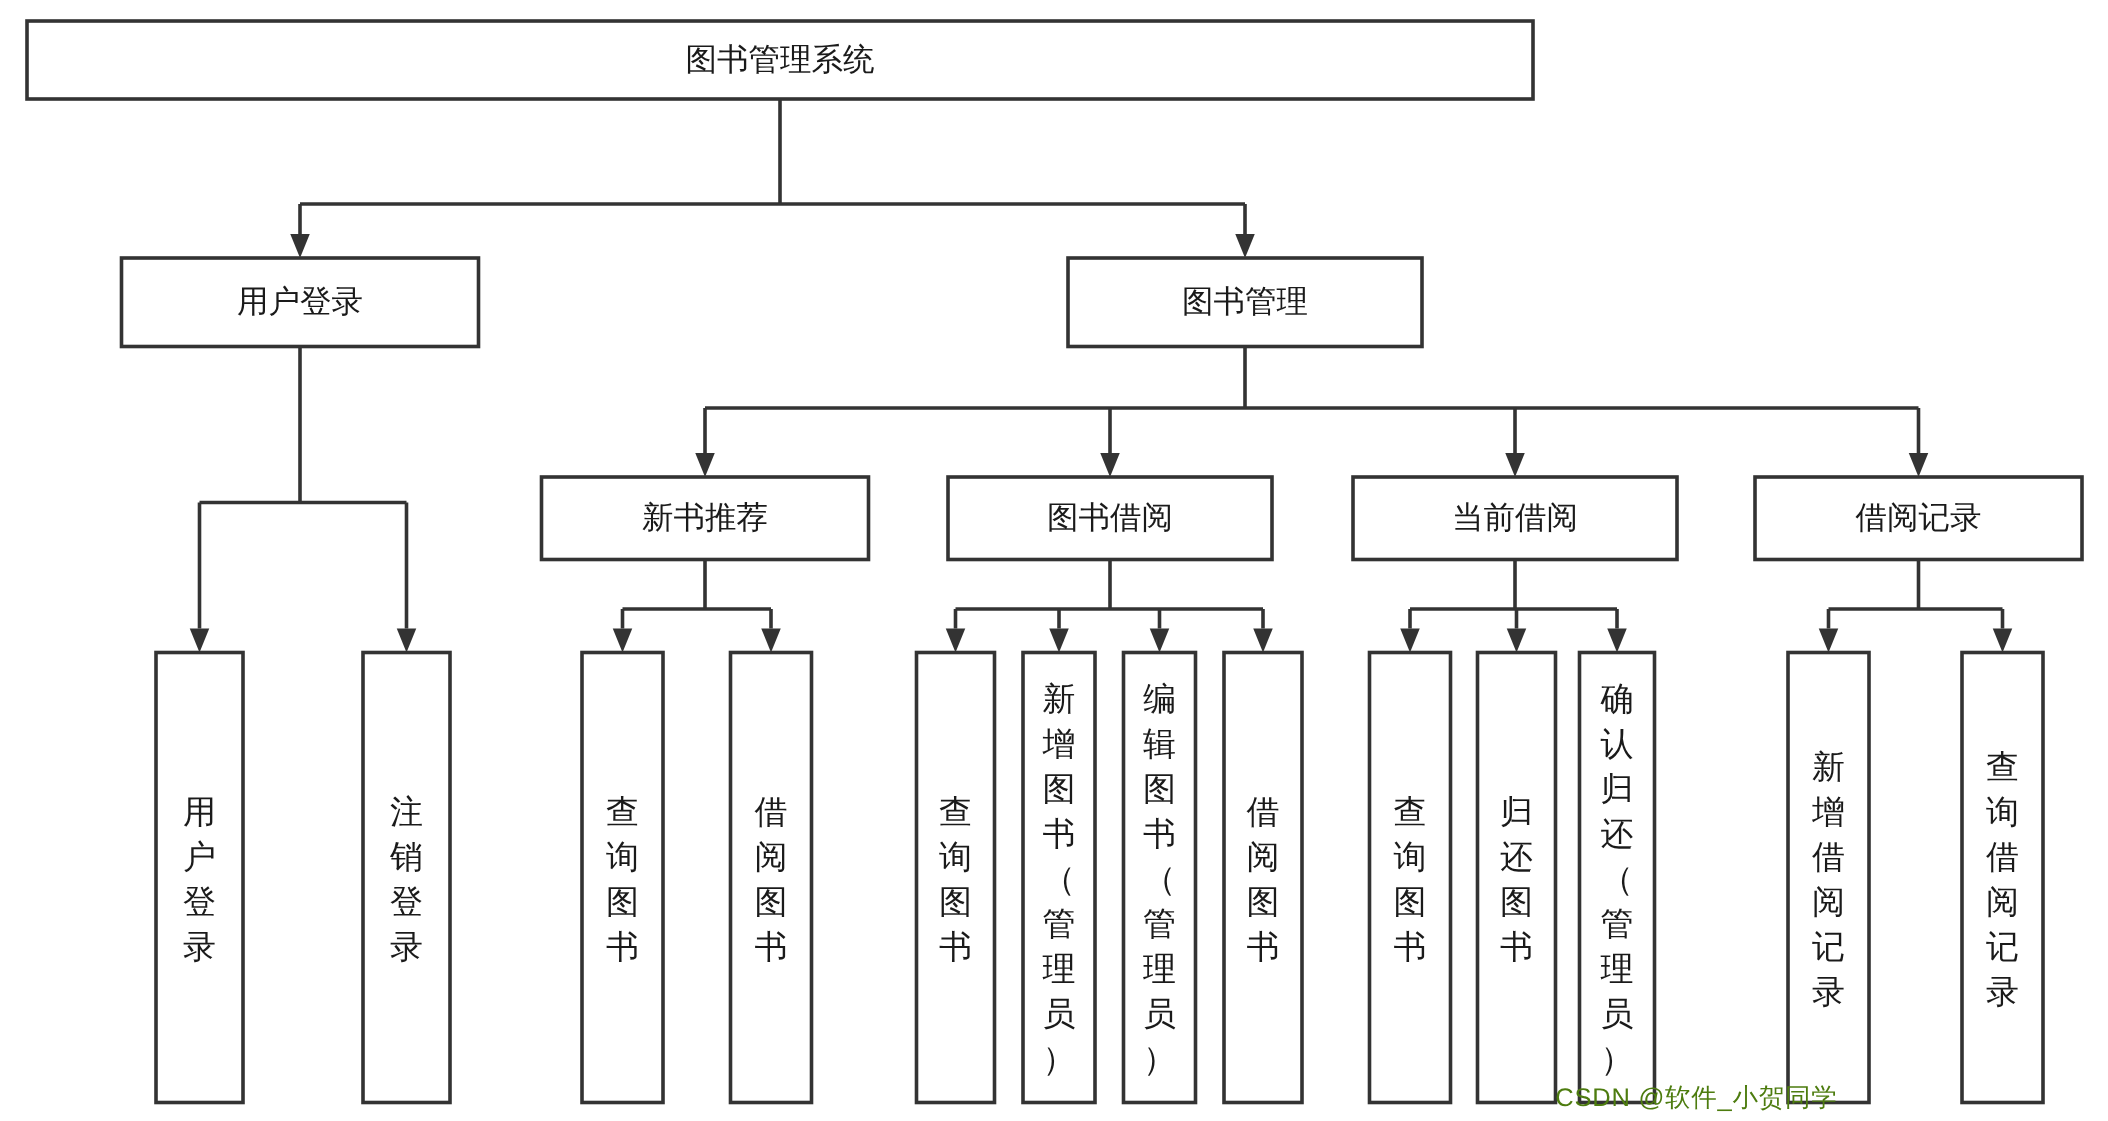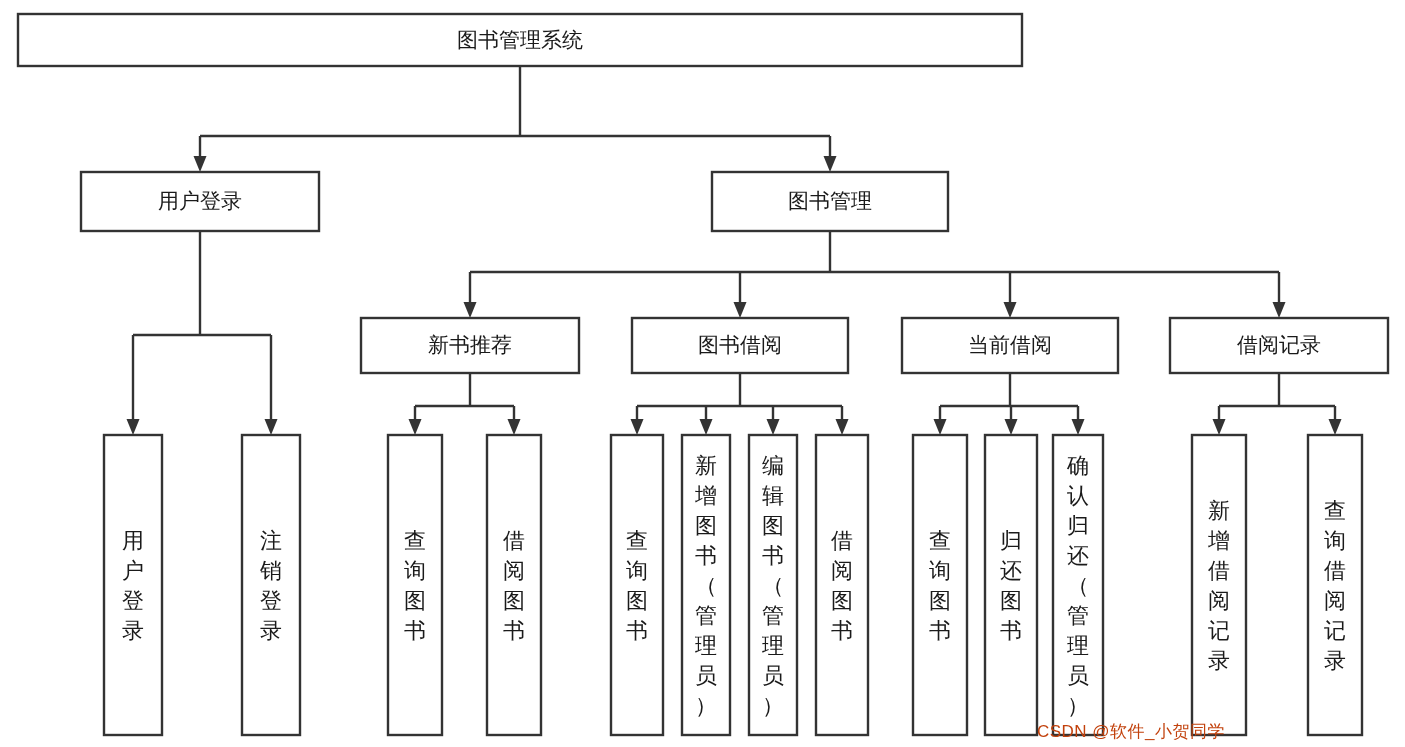--- a/index.html
+++ b/index.html
@@ -55,21 +55,21 @@
     font-family: "Liberation Sans", "DejaVu Sans", sans-serif;
     font-size: 22px;
     text-anchor: middle;
   }
   .watermark-text {
     position: absolute;
     right: 8px;
     bottom: 4px;
     font-family: "Liberation Sans", "DejaVu Sans", sans-serif;
     font-size: 17px;
-    color: #c2410c;
+    color: #4d7c0f;
     letter-spacing: 0.5px;
     white-space: nowrap;
     user-select: none;
   }
 </style>
 </head>
 <body>
 
 <div id="diagram-root">
   <svg class="flow-canvas" id="flow-canvas" viewBox="0 0 1405 747" aria-label="图书管理系统结构图">

